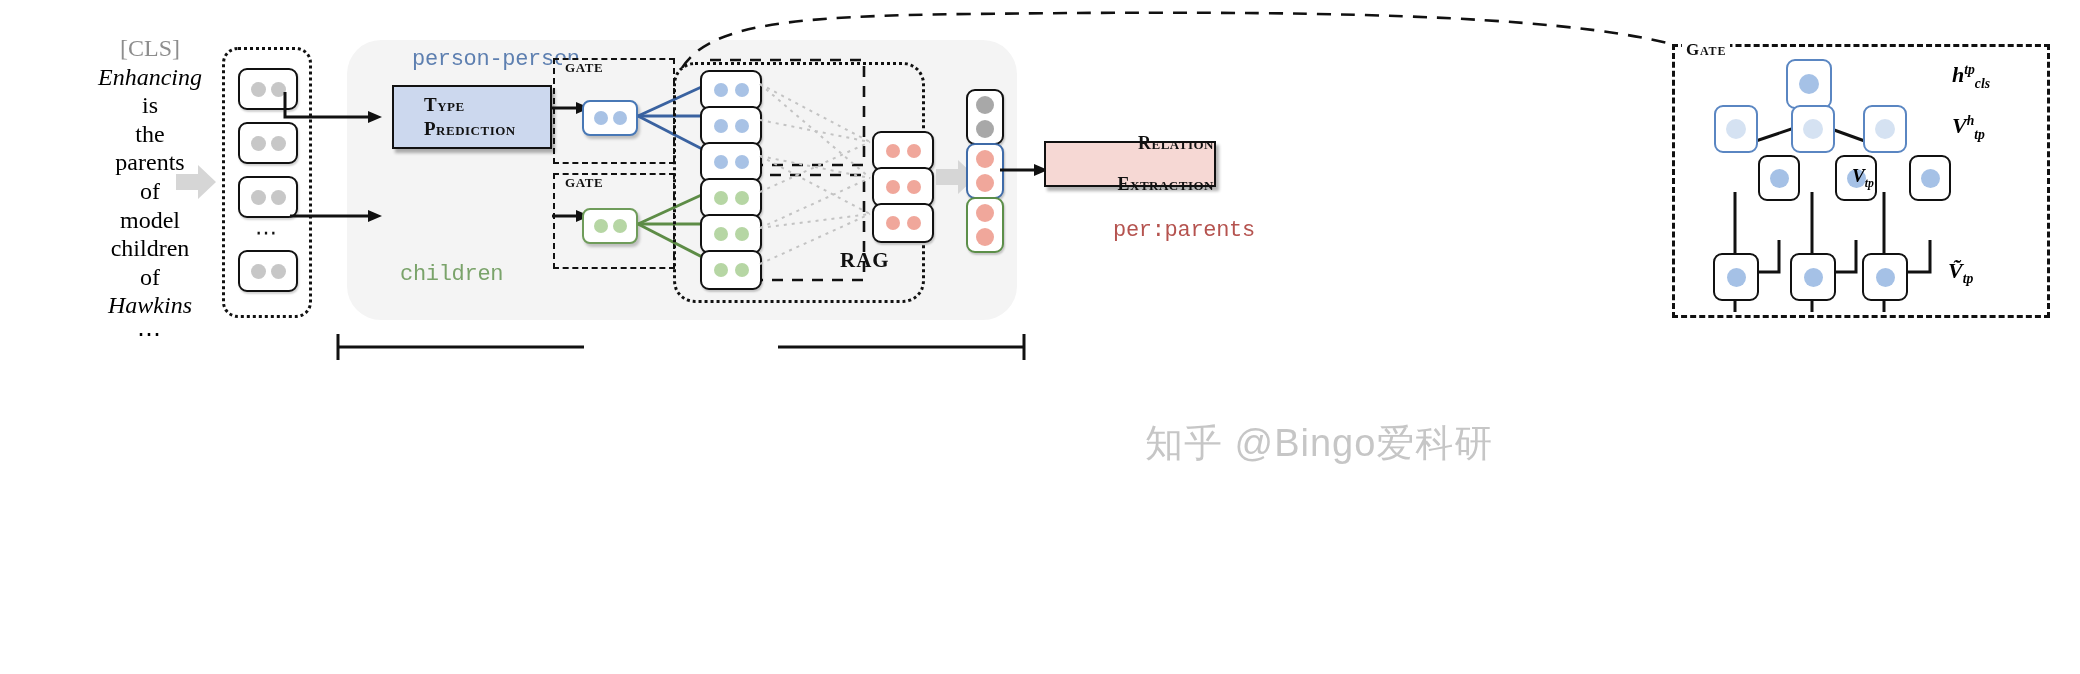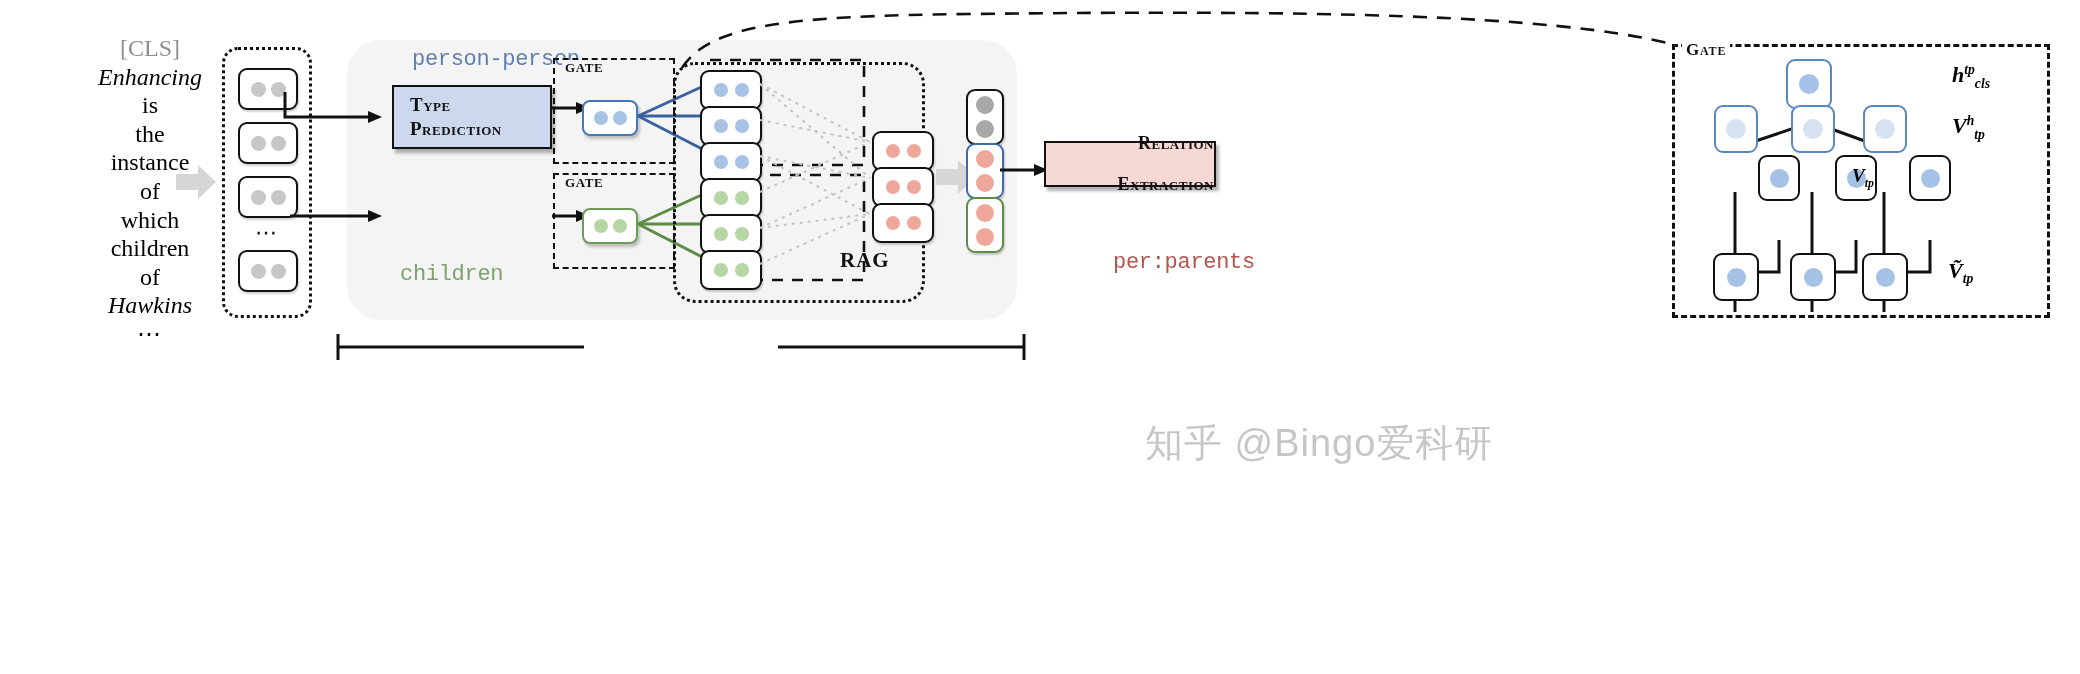--- a/index.html
+++ b/index.html
@@ -31,27 +31,27 @@
   .emb-ell{position:absolute;left:0;width:84px;text-align:center;font-size:22px;color:#111;
            letter-spacing:2px;}
 
   
   #remBack{left:347px;top:40px;width:670px;height:280px;background:#f4f4f4;border-radius:34px;}
 
   
   .mono{font-family:"Liberation Mono",monospace;font-size:22px;letter-spacing:-.3px;}
   #lblPP{left:412px;top:47px;color:#5d7fb0;}
   #lblCH{left:400px;top:262px;color:#7aa36a;}
-  #lblPer{left:1113px;top:218px;color:#b5534f;margin-top:32px;}
+  #lblPer{left:1113px;top:218px;color:#b5534f;}
 
   
   .taskbox{position:absolute;border:2.6px solid #111;box-shadow:3px 4px 3px rgba(0,0,0,.3);
            display:flex;flex-direction:column;justify-content:center;
            font-family:"Liberation Serif",serif;font-weight:bold;color:#111;
-           padding-left:16px;box-sizing:border-box;}
+           padding-left:30px;box-sizing:border-box;}
   .taskbox span{display:block;line-height:1.28;}
   .sc{font-variant:small-caps;letter-spacing:.5px;}
   #typeBox{left:392px;top:85px;width:160px;height:64px;background:#ccd8ee;font-size:19px;}
   #trigBox{left:392px;top:192px;width:160px;height:64px;background:#d9e8cf;font-size:19px;}
   #relBox{left:1044px;top:141px;width:172px;height:46px;background:#f6d8d4;font-size:18px;
           align-items:flex-end;gap:17px;}
 
   
   .gateframe{position:absolute;border:2.6px dashed #111;background:transparent;}
   #gate1{left:553px;top:58px;width:118px;height:102px;}
@@ -124,23 +124,23 @@
 </head>
 <body>
 
 <div class="fig">
 
   <div class="abs" id="tokens">
     <span class="tok cls">[CLS]</span>
     <span class="tok ital">Enhancing</span>
     <span class="tok">is</span>
     <span class="tok">the</span>
-    <span class="tok">instance</span>
+    <span class="tok">parents</span>
     <span class="tok">of</span>
-    <span class="tok">which</span>
+    <span class="tok">model</span>
     <span class="tok">children</span>
     <span class="tok">of</span>
     <span class="tok ital">Hawkins</span>
     <span class="tok dots">⋯</span>
   </div>
 
   <div class="abs bigarrow" style="left:176px;top:165px;">
     <svg width="40" height="34" viewBox="0 0 40 34">
         <path d="M0 9 H22 V0 L40 17 L22 34 V25 H0 Z" fill="#d6d6d6"></path>
       </svg>

